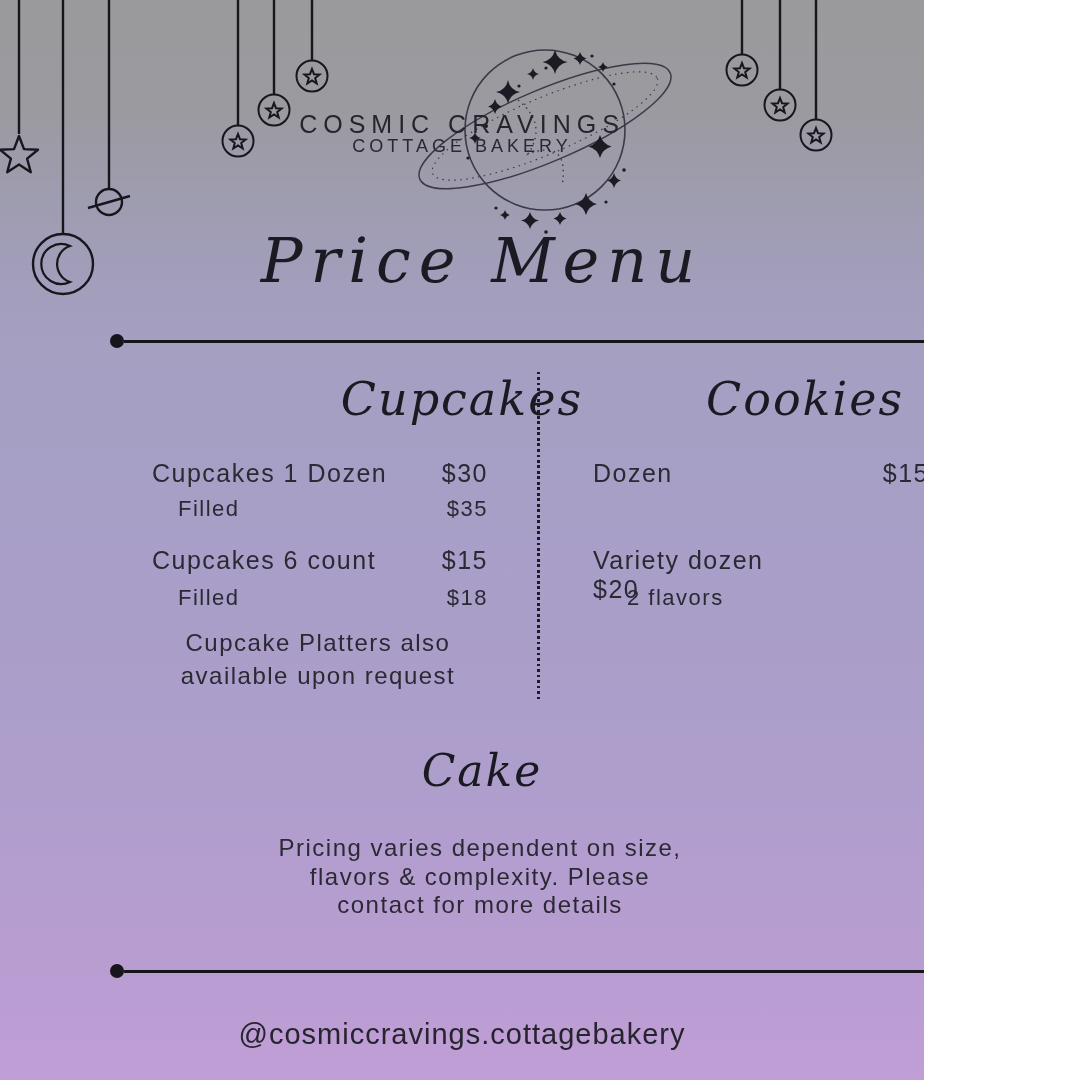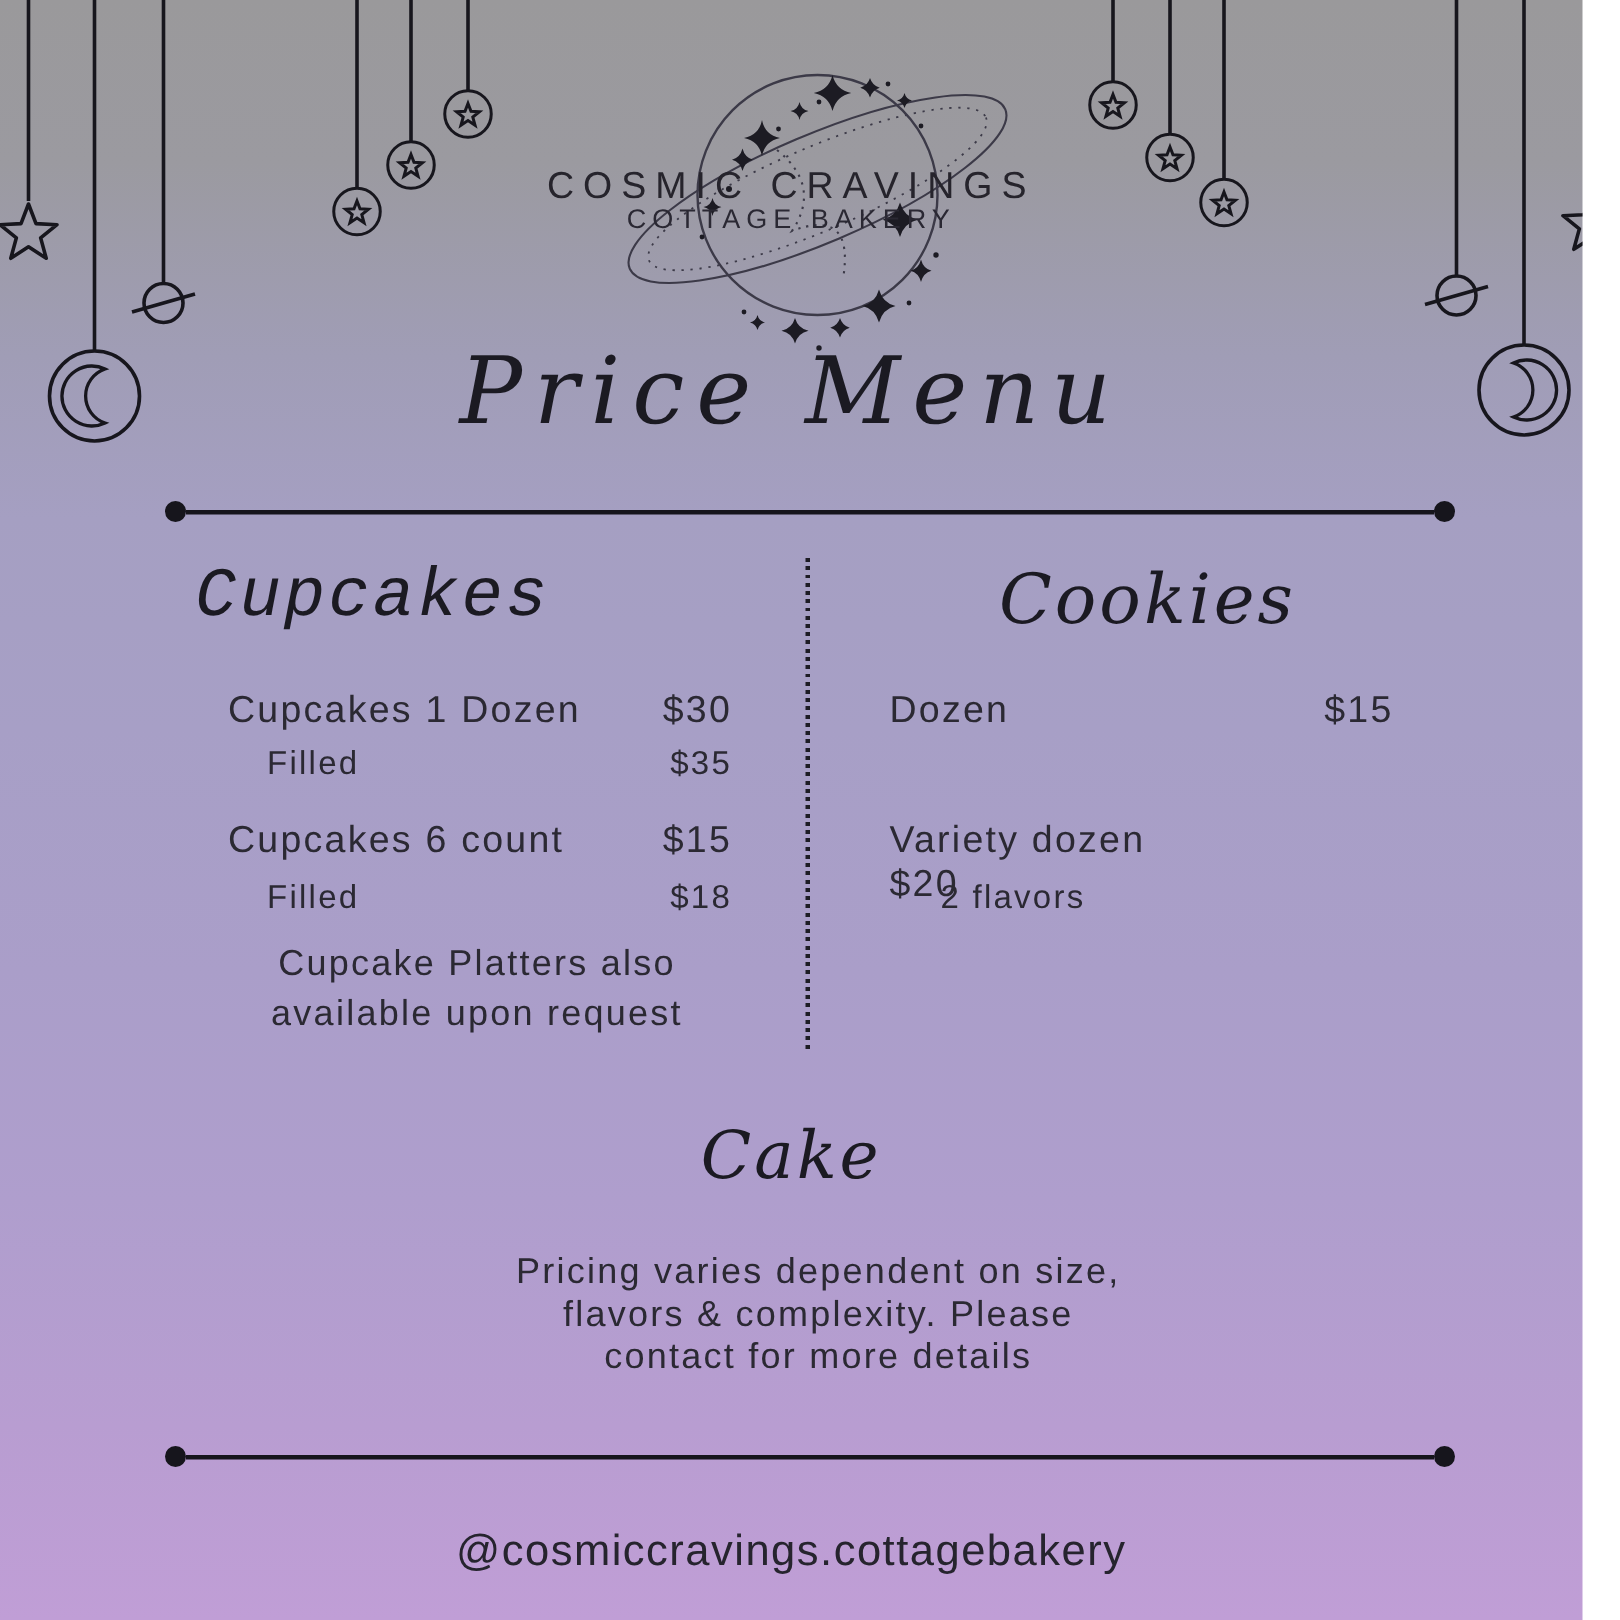--- a/index.html
+++ b/index.html
@@ -1,48 +1,49 @@
 <!DOCTYPE html>
 <html><head>
 <meta charset="utf-8">
 <style>
   html,body{margin:0;padding:0;}
   .canvas{
     position:relative;
-    width:1055px;height:1080px;
+    width:924px;height:1080px;
     overflow:hidden;
     font-family:"Liberation Sans",sans-serif;
     background:linear-gradient(180deg,
       #9a999b 0%, #9b9aa0 10%, #a09db6 22%, #a59fc2 32%,
       #a79fc6 45%, #aa9ec9 60%, #af9ecd 74%, #b89dd1 88%, #c09ed6 100%);
     color:#26242e;
   }
   svg{display:block;}
   .abs{position:absolute;}
   .centered{left:0;right:0;text-align:center;}
   .script{
     font-family:"DejaVu Serif","Liberation Serif",serif;
     font-style:italic;
     color:#1b1a22;
     font-weight:400;
+    margin-left:40px;
   }
   .page-title{top:224px;font-size:62px;letter-spacing:8px;}
   .logo-title{top:110px;font-size:25px;letter-spacing:6px;color:#26242c;}
   .logo-subtitle{top:136px;font-size:18px;letter-spacing:4px;color:#2a2833;}
   .divider{left:110px;width:860px;height:14px;display:flex;align-items:center;}
   .divider .dot{width:14px;height:14px;border-radius:50%;background:#16151c;}
   .divider .line{flex:1;height:3px;background:#16151c;}
   .divider-top{top:334px;}
   .divider-bottom{top:964px;}
   .vdivider{
     left:537px;top:372px;width:2.5px;height:330px;
     background-image:repeating-linear-gradient(180deg,#1d1c24 0 2.5px,transparent 2.5px 5.5px);
   }
   .col-heading{font-size:46px;letter-spacing:2px;}
-  .heading-cupcakes{left:130px;width:400px;top:372px;text-align:left;font-family:Liberation Mono, monospace;}
+  .heading-cupcakes{left:143px;width:400px;top:372px;text-align:right;}
   .heading-cookies{left:565px;width:400px;top:372px;text-align:center;}
   .heading-cake{top:745px;font-size:44px;}
   .menu-row{
     display:flex;justify-content:space-between;align-items:baseline;
     font-size:25px;letter-spacing:1.5px;color:#2b2933;
   }
   .col-left .menu-row{left:152px;width:336px;}
   .col-right .menu-row{left:593px;width:336px;}
   .row-sub{font-size:22px;text-align:center;}
   .row-sub .label{padding-left:26px;}

